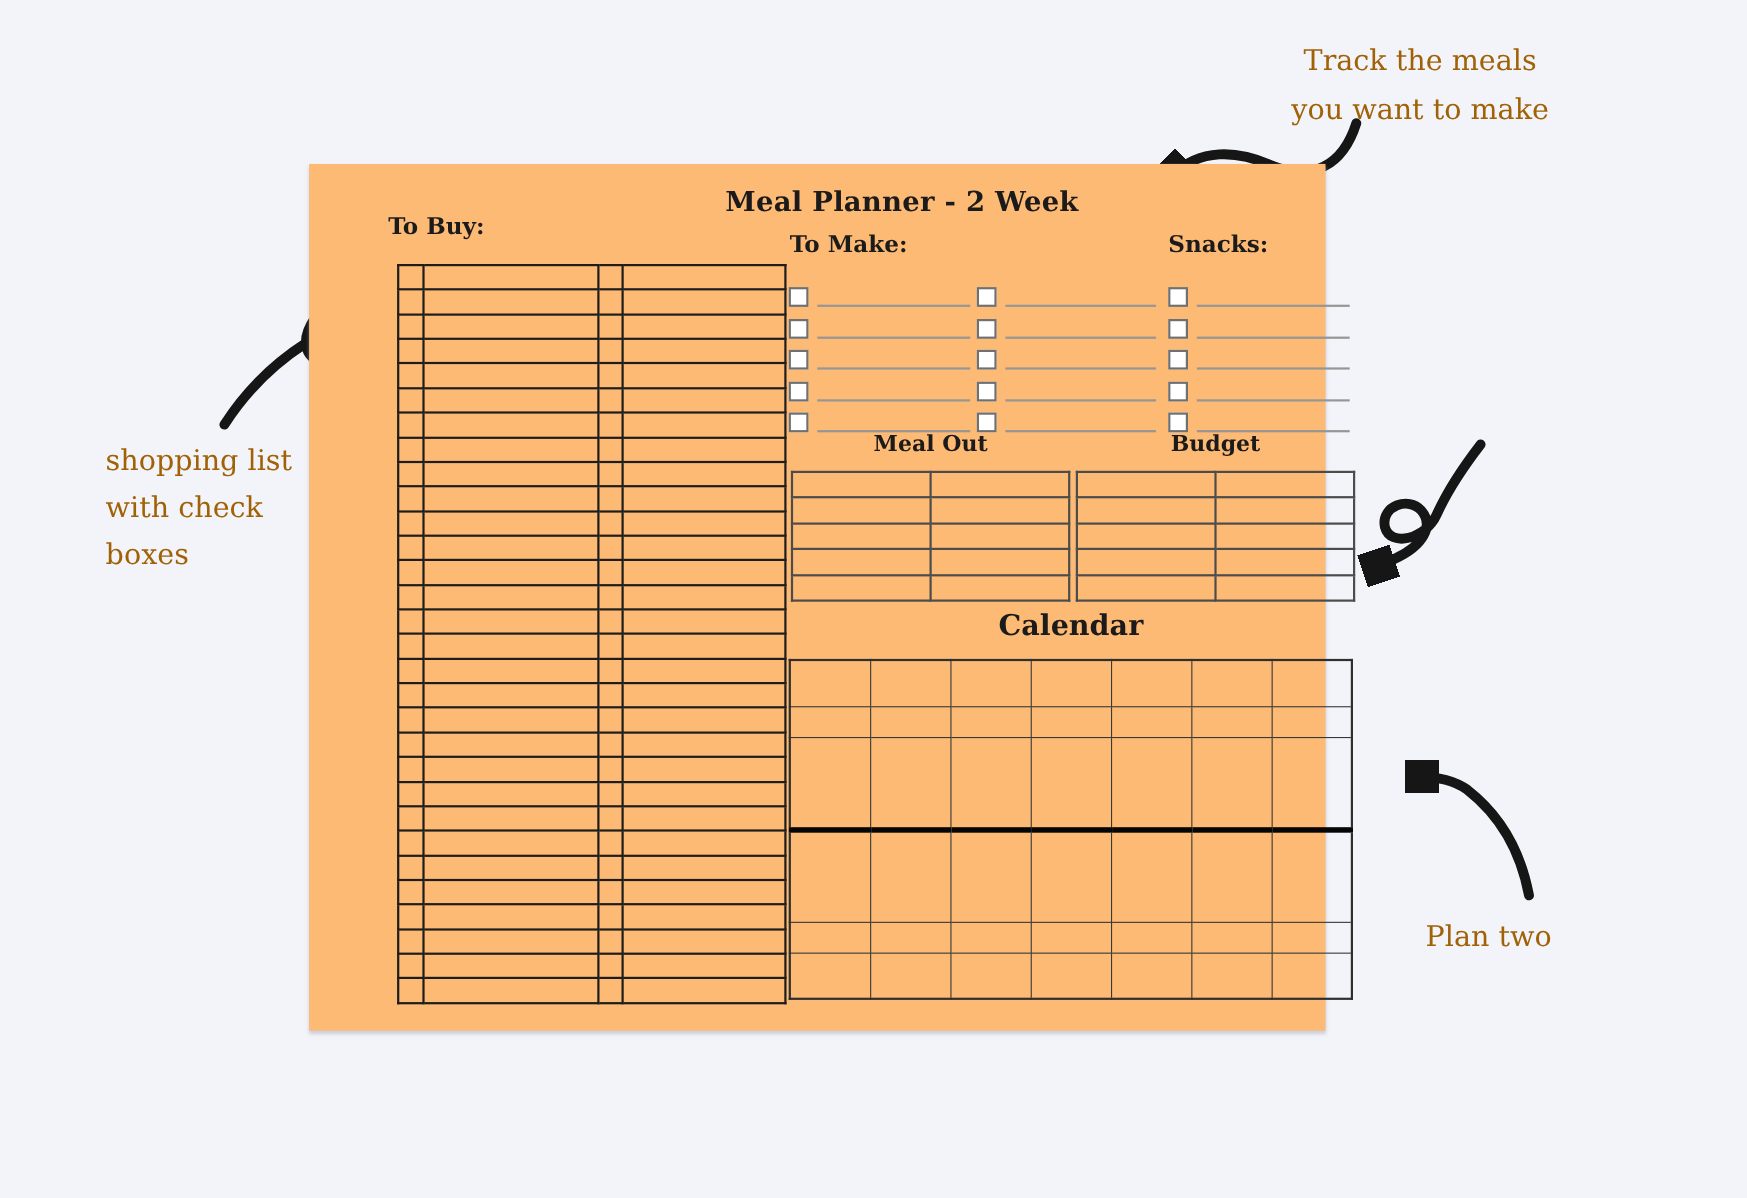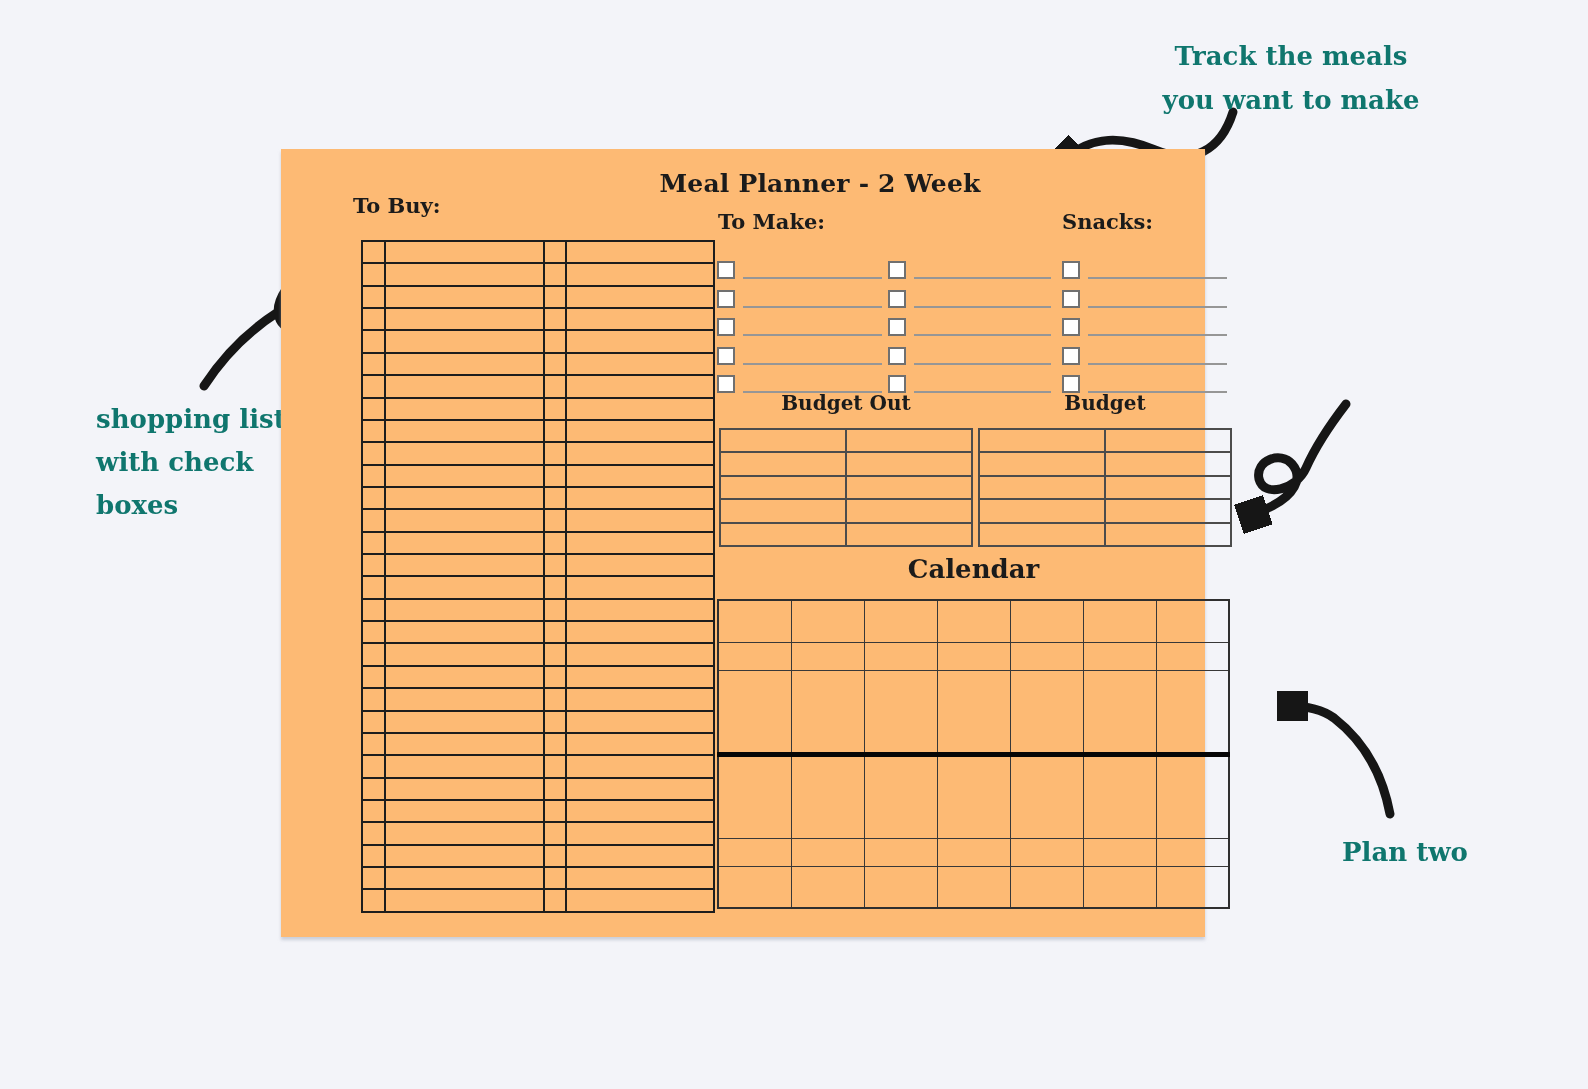--- a/index.html
+++ b/index.html
@@ -52,26 +52,26 @@
   #meals-out-table{left:438px;width:254px;}
   #budget-table{left:697px;width:254px;}
 
   
   .calendar{position:absolute;left:436px;top:450px;width:513px;height:310px;border:2px solid #2f2f2f;}
   .calendar td{border:1.5px solid #383838;padding:0;}
   .calendar tr.week-divider td{border-bottom:5px solid #060606;}
 
   
   .note{
-    position:absolute;font-weight:bold;font-size:26px;line-height:44px;
-    color:#0f766e;white-space:nowrap;
+    position:absolute;font-weight:normal;font-size:26px;line-height:44px;
+    color:#a16207;white-space:nowrap;
   }
   #note-track-meals{left:1146px;top:34px;width:290px;text-align:center;}
   #note-track-spending{left:1358px;top:362px;}
-  #note-plan-weeks{left:1342px;top:830px;text-align:right;}
+  #note-plan-weeks{left:1296px;top:830px;text-align:right;}
   #note-grocery{left:96px;top:398px;line-height:43px;}
 
   .arrow{position:absolute;}
   .arrow path{fill:none;stroke:#161616;stroke-width:9;stroke-linecap:round;}
 </style>
 </head>
 <body>
 
 <div class="screen">
 
@@ -375,21 +375,21 @@
         <div class="chk-row">
           <span class="chk-box"></span>
           <span class="chk-line"></span>
         </div>
         <div class="chk-row">
           <span class="chk-box"></span>
           <span class="chk-line"></span>
         </div>
       </div>
 
-    <div class="sec-label centered-label" id="meals-out-label">Budget Out</div>
+    <div class="sec-label centered-label" id="meals-out-label">Meal Out</div>
     <table class="mini" id="meals-out-table">
         <tbody>
           <tr>
             <td></td>
             <td></td>
           </tr>
           <tr>
             <td></td>
             <td></td>
           </tr>

